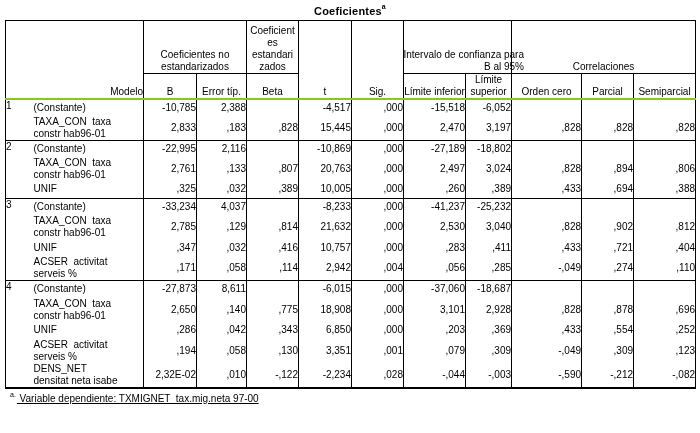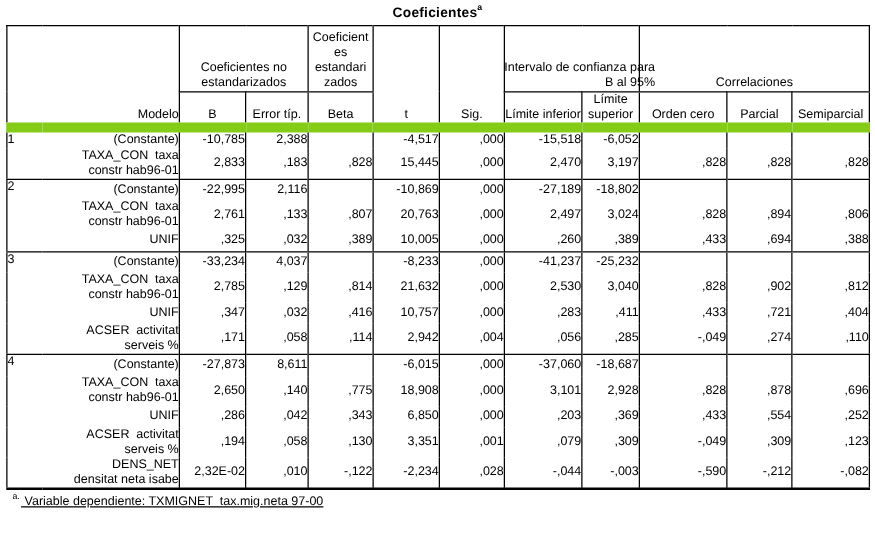--- a/index.html
+++ b/index.html
@@ -18,26 +18,26 @@
     margin:3px 0 0 5px;
     border:1px solid #000;border-bottom:2px solid #000;
     font-size:10px;line-height:12px;
   }
   table.coef th, table.coef td{padding:0;font-weight:normal;overflow:visible;}
   thead th{vertical-align:bottom;text-align:center;padding:2px 1px;}
   .h1 .grp{height:52px;}
   .h2 th{height:22px;}
   .bl{border-left:1px solid #000;}
   .bb{border-bottom:1px solid #000;margin-left:12px;}
-  .hb{border-bottom:8px solid #84cc16;margin-top:29px;}
+  .hb{border-bottom:2px solid #84cc16;margin-top:29px;}
   th.modelo{text-align:right;padding-left:3px;padding-bottom:2px;}
   .pre{white-space:pre-line;}
   .ci-overflow{margin:0 -13px;white-space:pre-line;text-align:right;}
   td.model-num{vertical-align:top;text-align:left;padding:2px 0 0 4px;}
-  td.var-name{vertical-align:middle;text-align:right;padding:2px 1px 2px 2px;white-space:pre-wrap;}
+  td.var-name{vertical-align:middle;text-align:left;padding:2px 1px 2px 2px;white-space:pre-wrap;}
   td.num{vertical-align:middle;text-align:right;padding:2px 7px 2px 0;}
   tbody tr{height:17px;}
   tr.group-start > td{border-top:1px solid #000;}
   .footnote{margin:3px 0 0 10px;font-size:10px;}
   .footnote sup{font-size:7px;position:relative;top:-1px;margin-right:1px;}
   .footnote span{white-space:pre-wrap;text-decoration:underline;}
 </style>
 </head>
 <body>
 

